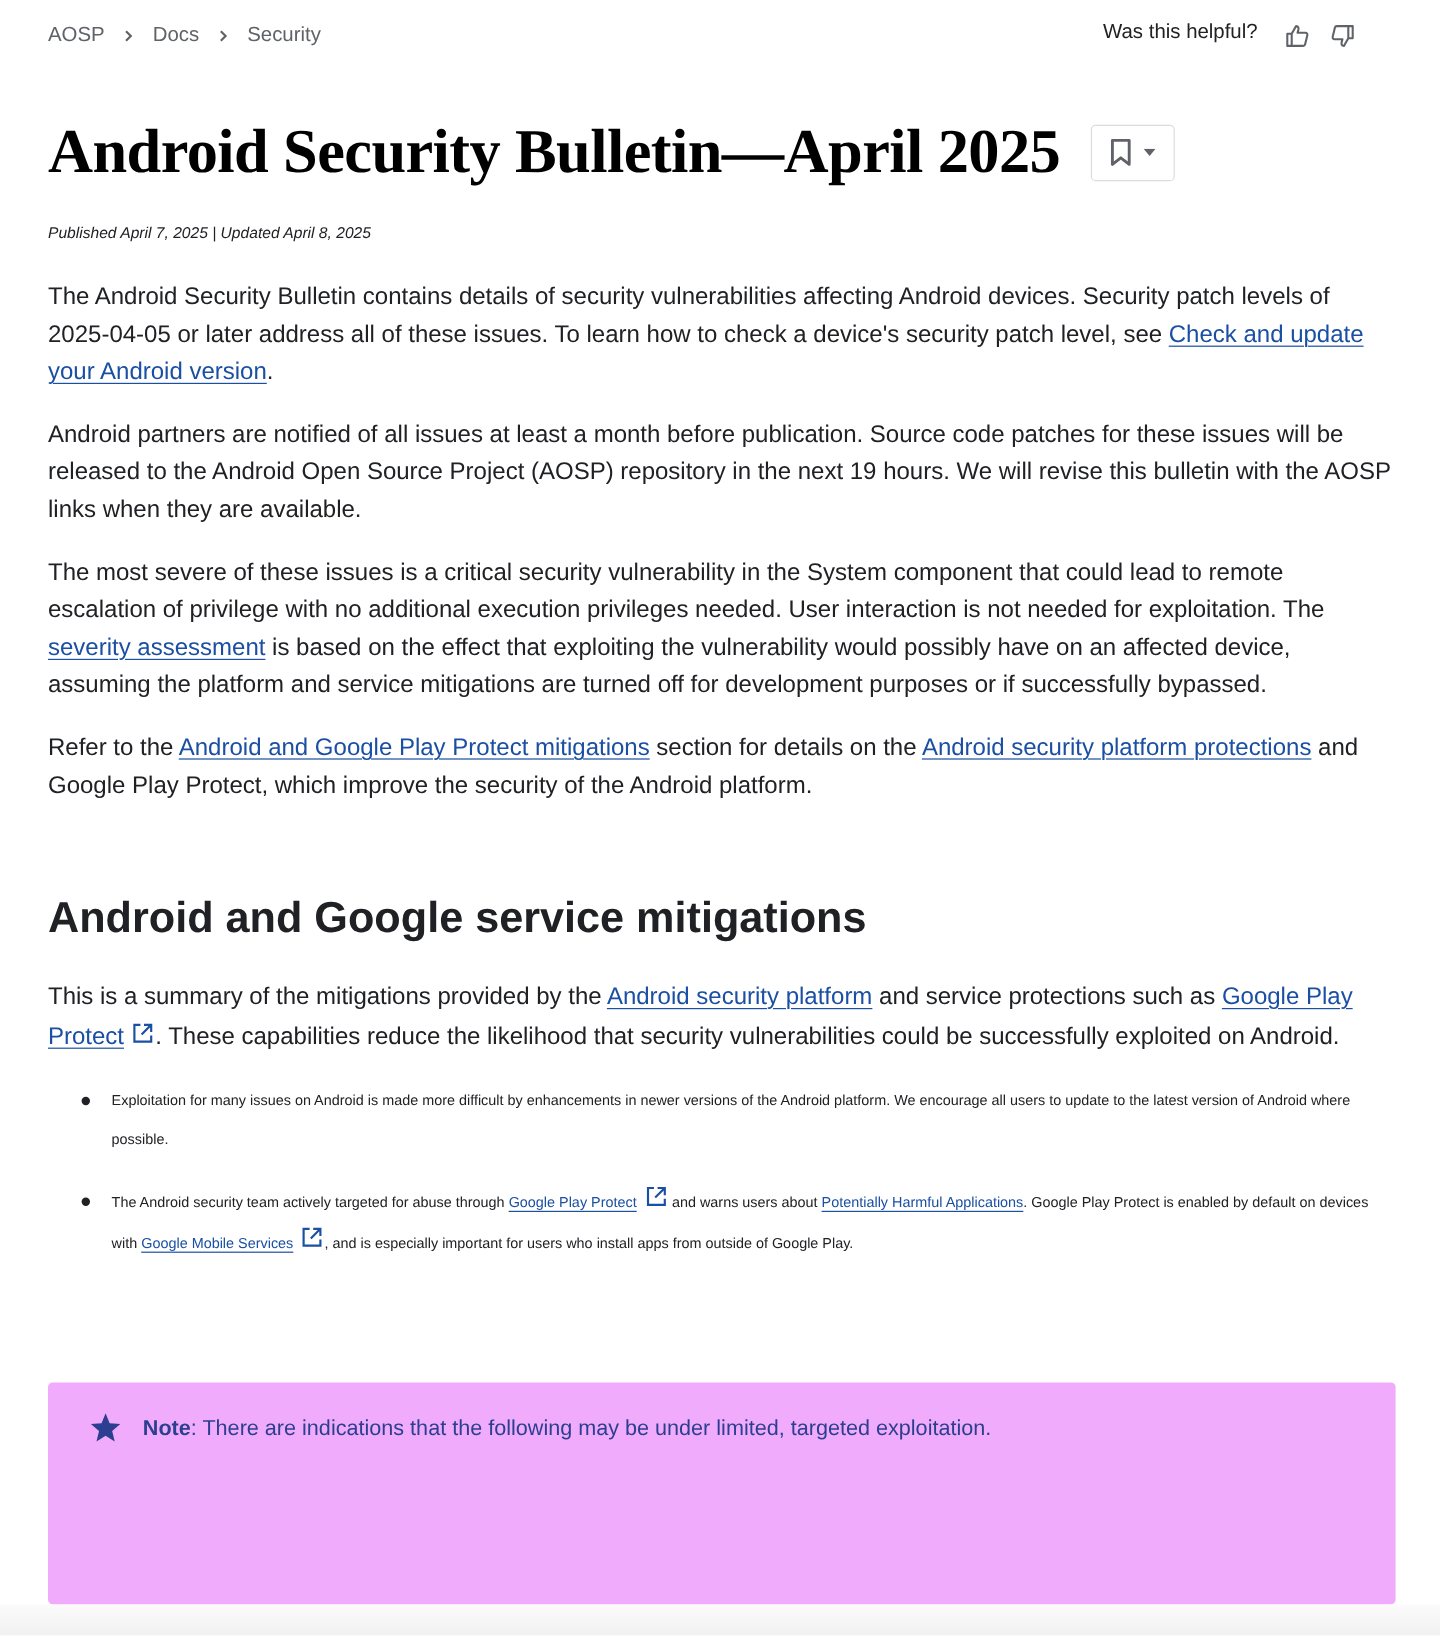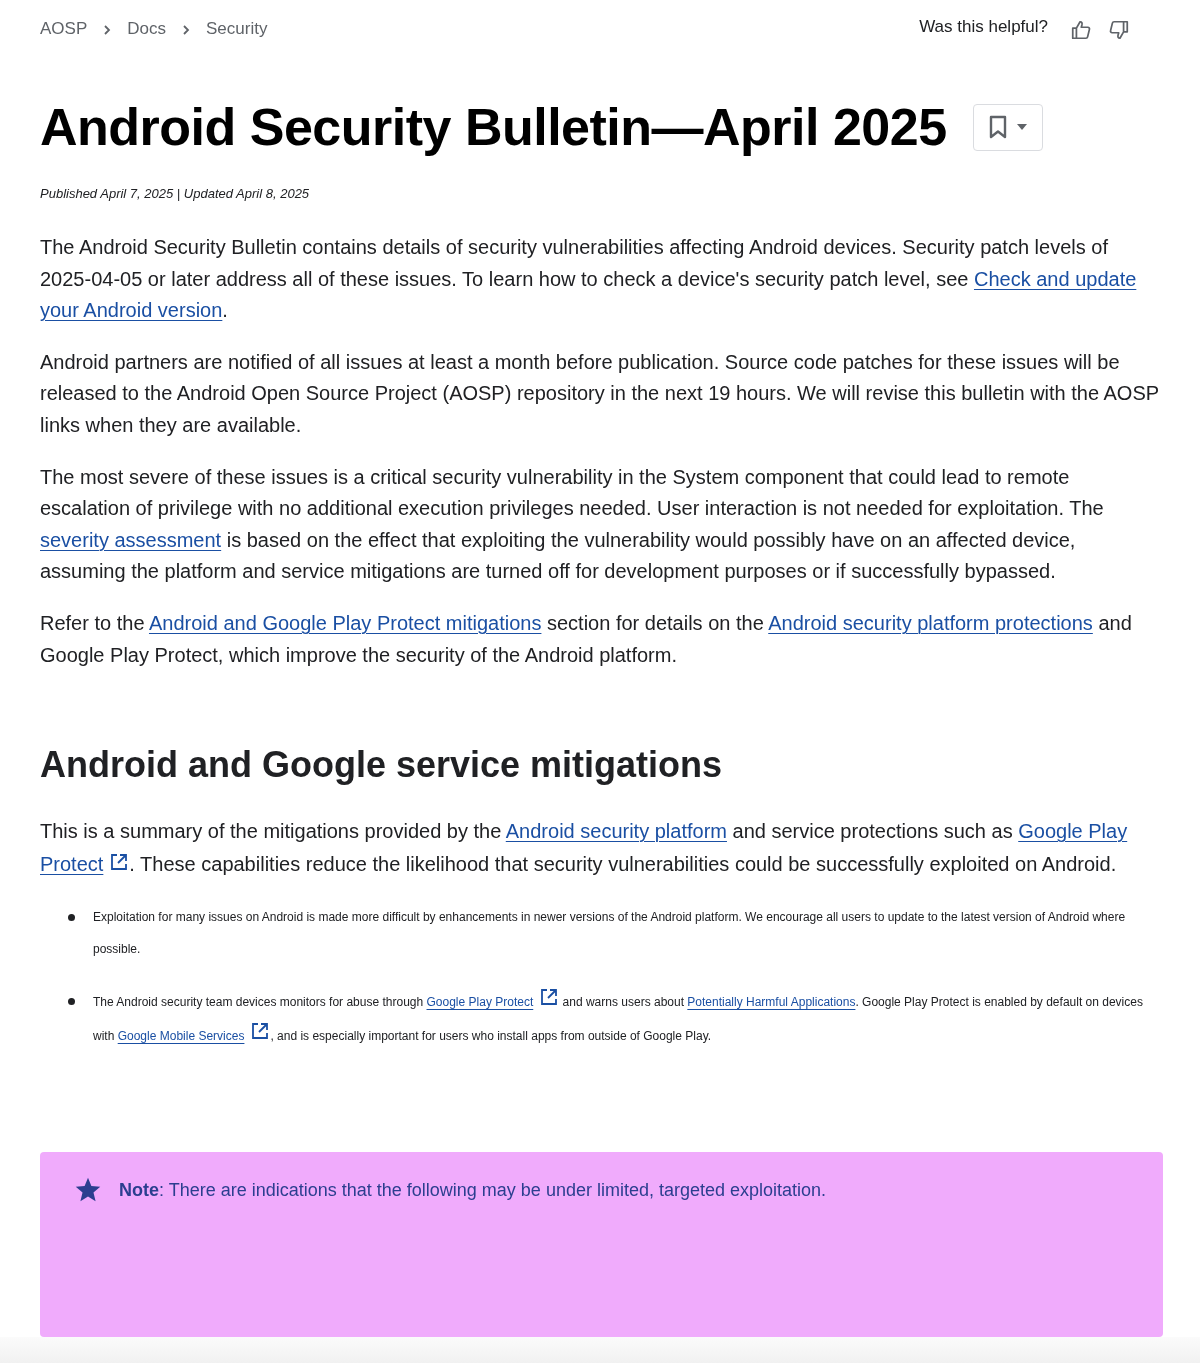--- a/index.html
+++ b/index.html
@@ -13,21 +13,21 @@
     .crumb-sep { display: inline-block; width: 22px; text-align: center; margin: 0 9px; }
     .crumb-sep svg { width: 12px; height: 12px; vertical-align: middle; }
 
     .helpful { position: absolute; right: 40px; top: 17px; display: flex; }
     .helpful-label { font-size: 17px; color: #202124; margin-right: 20px; }
     .thumb-btn { width: 26px; height: 26px; display: inline-flex; align-items: center; justify-content: center; cursor: pointer; }
     .thumb-btn + .thumb-btn { margin-left: 12px; }
     .thumb-btn svg { width: 22px; height: 22px; }
 
     .title-row { position: absolute; left: 40px; top: 96px; display: flex; align-items: center; }
-    h1 { font-size: 52px; font-weight: 700; color: #000; letter-spacing: -0.5px; line-height: 62px; }
+    h1 { font-size: 52px; font-weight: 700; color: #000; letter-spacing: -0.5px; line-height: 62px; font-family: Liberation Serif, serif; }
     .bookmark-btn { margin-left: 26px; width: 70px; height: 47px; border: 1.5px solid #dadce0; border-radius: 4px; display: flex; align-items: center; justify-content: center; gap: 10px; cursor: pointer; }
     .bookmark-btn svg { display: block; }
 
     .content { position: absolute; left: 40px; top: 178px; width: 1122px; }
     .published { font-style: italic; font-size: 13px; color: #202124; line-height: 32px; margin-bottom: 22px; }
     p.body { font-size: 20px; line-height: 31.6px; color: #202124; margin-bottom: 20px; }
 
     h2 { font-size: 36px; font-weight: 700; color: #202124; margin-top: 74px; margin-bottom: 30px; line-height: 40px; }
     .ext-icon { display: inline-block; width: 20px; height: 20px; vertical-align: -1px; margin-left: 6px; }
 
@@ -105,21 +105,21 @@
 
   <h2>Android and Google service mitigations</h2>
 
   <p class="body" style="line-height:33px;"><span>This is a summary of the mitigations provided by the </span><a href="#">Android security platform</a><span> and service protections such as </span><a href="#">Google Play Protect</a><svg class="ext-icon" viewBox="0 0 20 20">
         <path d="M8 3 H3 V17 H17 V12" fill="none" stroke="#1a4fa3" stroke-width="1.8"></path>
         <path d="M11 3 H17 V9 M17 3 L9 11" fill="none" stroke="#1a4fa3" stroke-width="1.8"></path>
       </svg><span>. These capabilities reduce the likelihood that security vulnerabilities could be successfully exploited on Android.</span></p>
 
   <ul class="bullets">
     <li><span class="dot"></span><span>Exploitation for many issues on Android is made more difficult by enhancements in newer versions of the Android platform. We encourage all users to update to the latest version of Android where possible.</span></li>
-    <li style="line-height:34px;"><span class="dot"></span><span>The Android security team devices monitors for abuse through </span><a href="#">Google Play Protect</a><svg class="ext-icon" viewBox="0 0 20 20">
+    <li style="line-height:34px;"><span class="dot"></span><span>The Android security team actively targeted for abuse through </span><a href="#">Google Play Protect</a><svg class="ext-icon" viewBox="0 0 20 20">
           <path d="M8 3 H3 V17 H17 V12" fill="none" stroke="#1a4fa3" stroke-width="1.8"></path>
           <path d="M11 3 H17 V9 M17 3 L9 11" fill="none" stroke="#1a4fa3" stroke-width="1.8"></path>
         </svg><span> and warns users about </span><a href="#">Potentially Harmful Applications</a><span>. Google Play Protect is enabled by default on devices with </span><a href="#">Google Mobile Services</a><svg class="ext-icon" viewBox="0 0 20 20">
           <path d="M8 3 H3 V17 H17 V12" fill="none" stroke="#1a4fa3" stroke-width="1.8"></path>
           <path d="M11 3 H17 V9 M17 3 L9 11" fill="none" stroke="#1a4fa3" stroke-width="1.8"></path>
         </svg><span>, and is especially important for users who install apps from outside of Google Play.</span></li>
   </ul>
 </main>
 
 <aside class="note">

